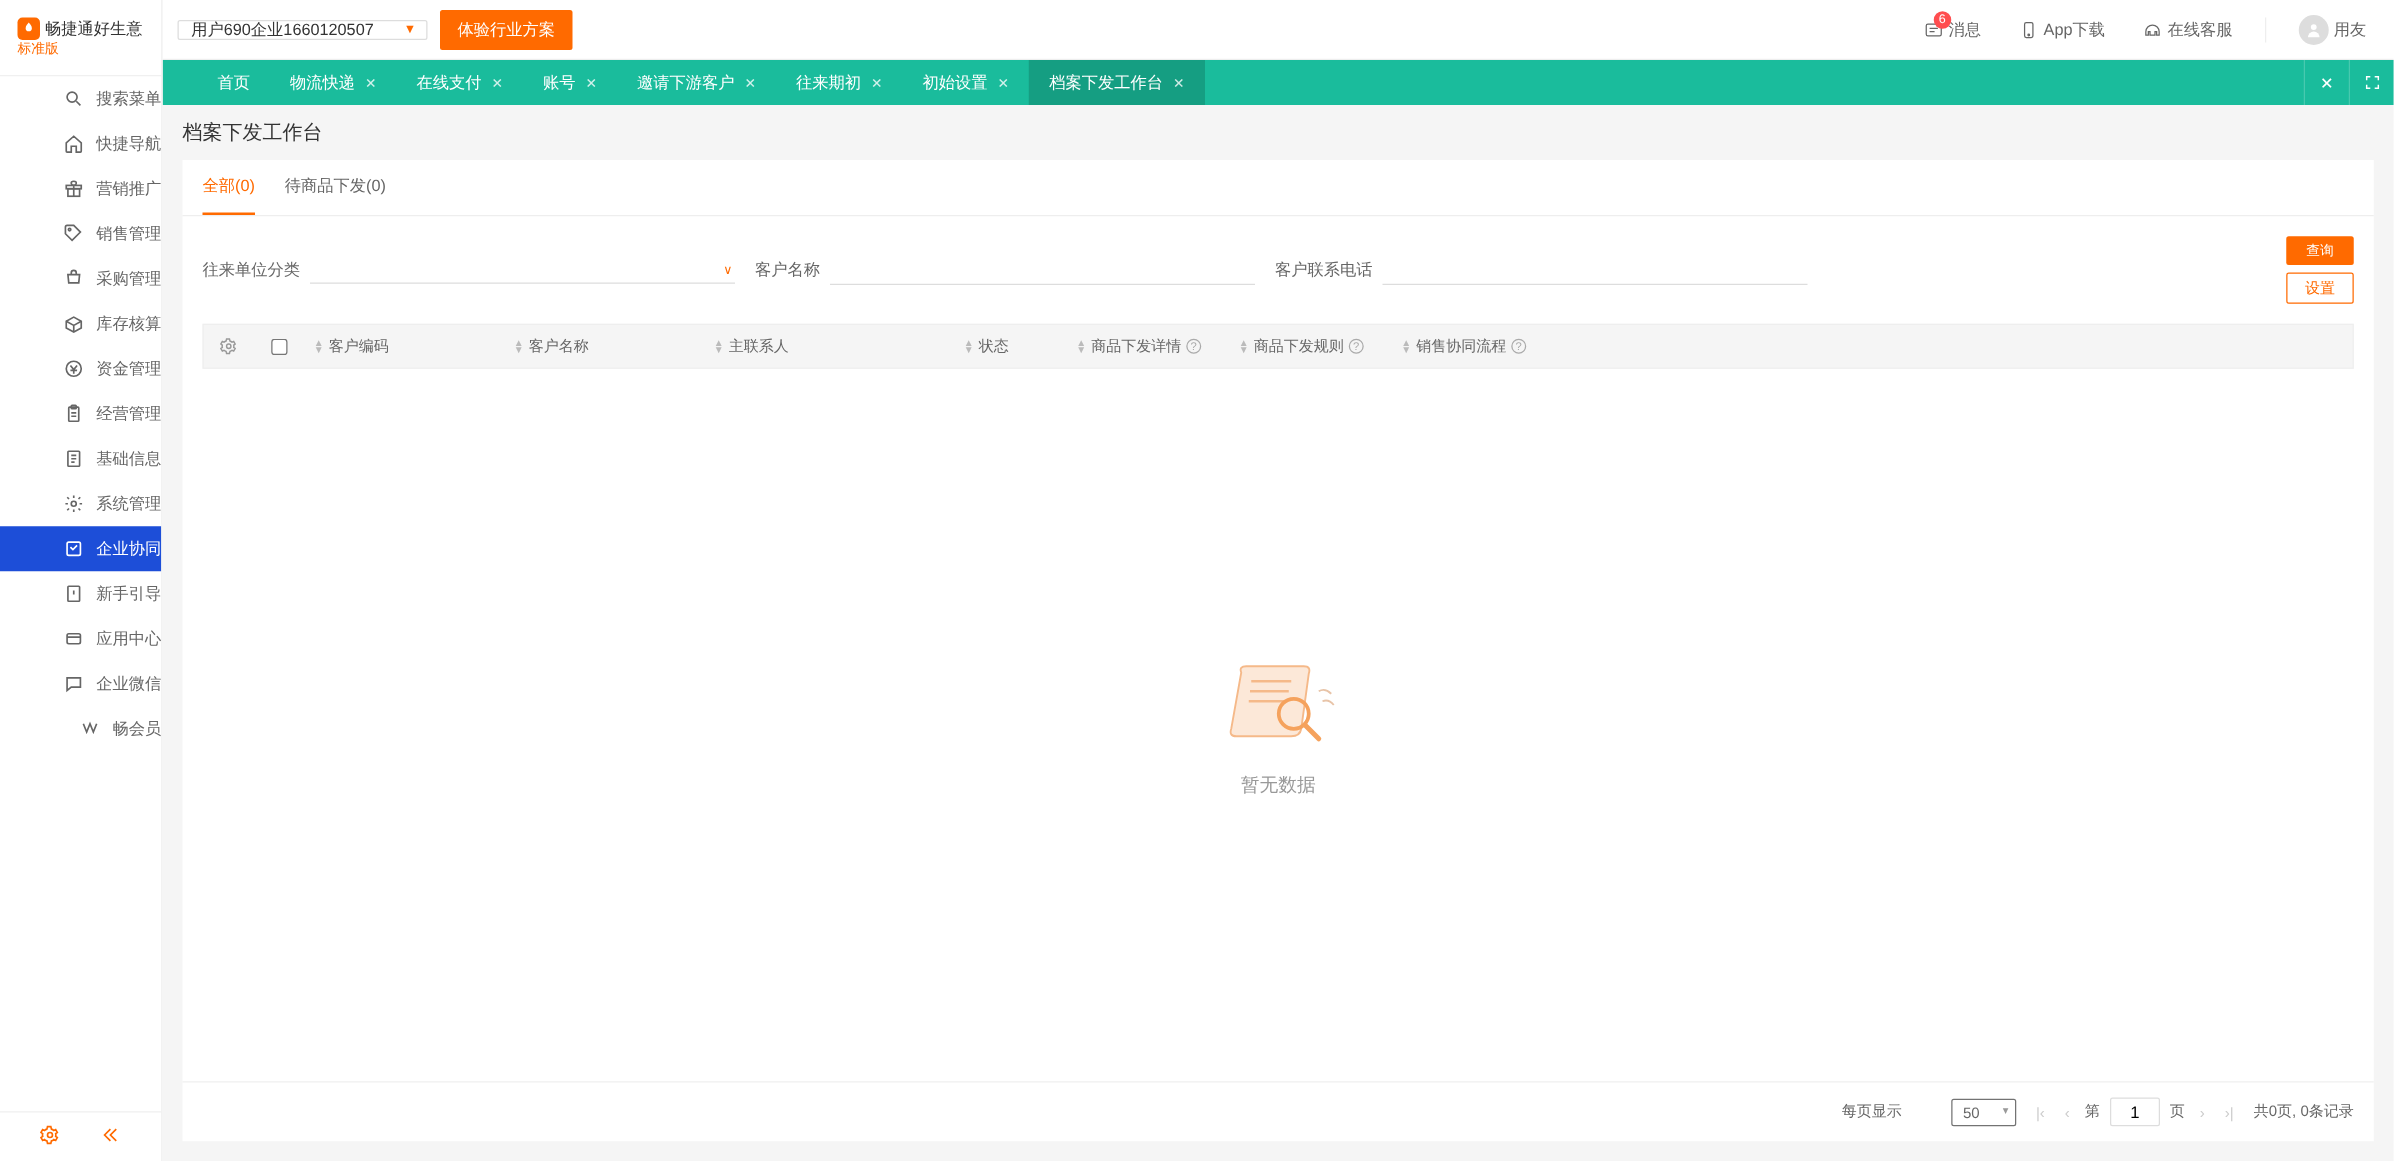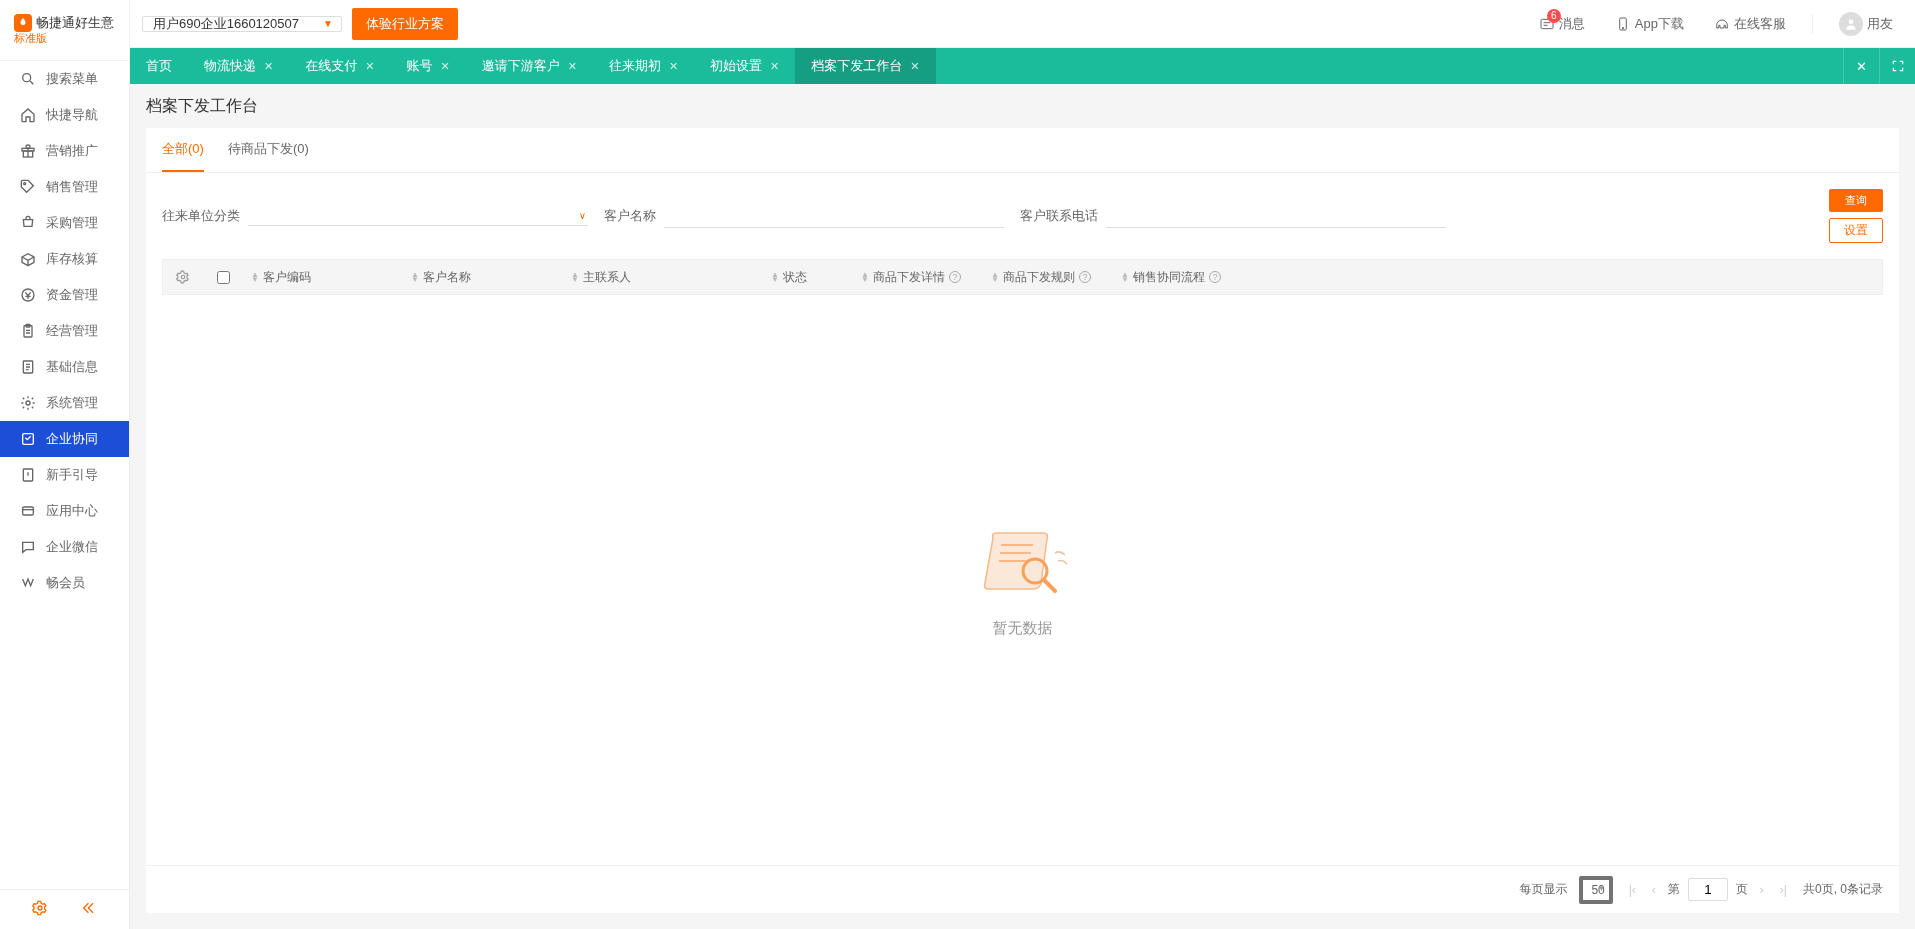--- a/index.html
+++ b/index.html
@@ -9,21 +9,21 @@
     
     
     .sidebar { width: 130px; background: #fff; border-right: 1px solid #eee; display: flex; flex-direction: column; position: relative; }
     .logo-area { height: 61px; display: flex; flex-direction: column; justify-content: center; padding-left: 14px; border-bottom: 1px solid #f0f0f0; }
     .logo-row { display: flex; align-items: center; gap: 4px; }
     .logo-badge { width: 18px; height: 18px; background: #ff6a00; border-radius: 4px; display: flex; align-items: center; justify-content: center; color: #fff; font-weight: bold; font-size: 12px; }
     .logo-text { color: #333; font-size: 13px; font-weight: 500; }
     .logo-sub { color: #ff6a00; font-size: 11px; margin-top: -1px; }
     
     .nav { flex: 1; overflow-y: auto; }
-    .nav-item { display: flex; align-items: center; height: 36px; padding-left: 20px; gap: 10px; color: #666; cursor: pointer; }
+    .nav-item { display: flex; align-items: center; height: 36px; padding-left: 20px; gap: 10px; color: #666; cursor: pointer; justify-content: flex-end; }
     .nav-item.active { background: #1d4ed8; color: #fff; }
     .nav-icon { width: 16px; height: 16px; display: flex; align-items: center; justify-content: center; }
     .nav-icon svg { width: 16px; height: 16px; }
     
     .sidebar-footer { height: 40px; display: flex; align-items: center; justify-content: space-around; padding: 0 16px; border-top: 1px solid #f0f0f0; color: #ff6a00; }
     .sidebar-footer span { cursor: pointer; }
     
     
     .main { flex: 1; display: flex; flex-direction: column; }
     
@@ -34,21 +34,21 @@
     .trial-btn { height: 32px; padding: 0 14px; background: #ff6a00; color: #fff; border: none; border-radius: 2px; cursor: pointer; font-size: 13px; }
     .topbar-spacer { flex: 1; }
     .topbar-action { display: flex; align-items: center; gap: 4px; color: #666; cursor: pointer; padding: 0 10px; position: relative; }
     .topbar-action svg { width: 16px; height: 16px; }
     .badge { position: absolute; top: -6px; left: 18px; background: #ff4d4f; color: #fff; font-size: 10px; min-width: 14px; height: 14px; border-radius: 7px; display: flex; align-items: center; justify-content: center; padding: 0 3px; }
     .divider-v { width: 1px; height: 20px; background: #eee; margin: 0 6px; }
     .avatar { width: 24px; height: 24px; border-radius: 50%; background: #ddd; display: flex; align-items: center; justify-content: center; }
     .avatar svg { width: 14px; height: 14px; fill: #fff; }
     
     
-    .tabsbar { height: 36px; background: #1abc9c; display: flex; align-items: stretch; }
+    .tabsbar { height: 36px; background: #1abc9c; display: flex; align-items: stretch; padding-left: 28px; }
     .tab { display: flex; align-items: center; padding: 0 16px; color: #fff; cursor: pointer; gap: 8px; font-size: 13px; }
     .tab.active { background: #159e82; }
     .tab-close { font-size: 11px; opacity: 0.8; cursor: pointer; }
     .tabsbar-spacer { flex: 1; }
     .tabsbar-action { width: 36px; display: flex; align-items: center; justify-content: center; color: #fff; cursor: pointer; border-left: 1px solid rgba(255,255,255,0.2); }
     
     
     .page-title-bar { height: 44px; display: flex; align-items: center; padding: 0 16px; background: #f5f5f5; }
     .page-title { font-size: 16px; color: #333; font-weight: 500; }
     
@@ -82,21 +82,21 @@
     .th-check input { cursor: pointer; }
     .sort-icons { display: flex; flex-direction: column; line-height: 5px; font-size: 8px; color: #bbb; }
     .help-icon { width: 12px; height: 12px; border: 1px solid #aaa; border-radius: 50%; display: inline-flex; align-items: center; justify-content: center; font-size: 9px; color: #aaa; }
     
     .empty-state { flex: 1; display: flex; flex-direction: column; align-items: center; justify-content: center; gap: 16px; }
     .empty-illustration { width: 100px; height: 80px; position: relative; }
     .empty-text { color: #999; font-size: 15px; }
     
     
     .pagination { height: 48px; display: flex; align-items: center; justify-content: flex-end; padding: 0 16px; gap: 12px; color: #666; font-size: 12px; border-top: 1px solid #f0f0f0; }
-    .page-select { border: 4px solid #737373; padding: 3px 4px 3px 8px; border-radius: 2px; cursor: pointer; position: relative; }
+    .page-select { border: 1px solid #737373; padding: 3px 28px 3px 8px; border-radius: 2px; cursor: pointer; position: relative; margin-left: 28px; }
     .page-select::after { content: "▾"; position: absolute; right: 5px; color: #999; font-size: 9px; }
     .page-nav { display: flex; align-items: center; gap: 8px; }
     .page-btn { color: #ccc; cursor: pointer; padding: 2px 4px; }
     .page-input { width: 40px; border: 1px solid #ddd; text-align: center; padding: 3px; border-radius: 2px; }
   </style>
 </head>
 <body>
 
 <div class="app">
 

